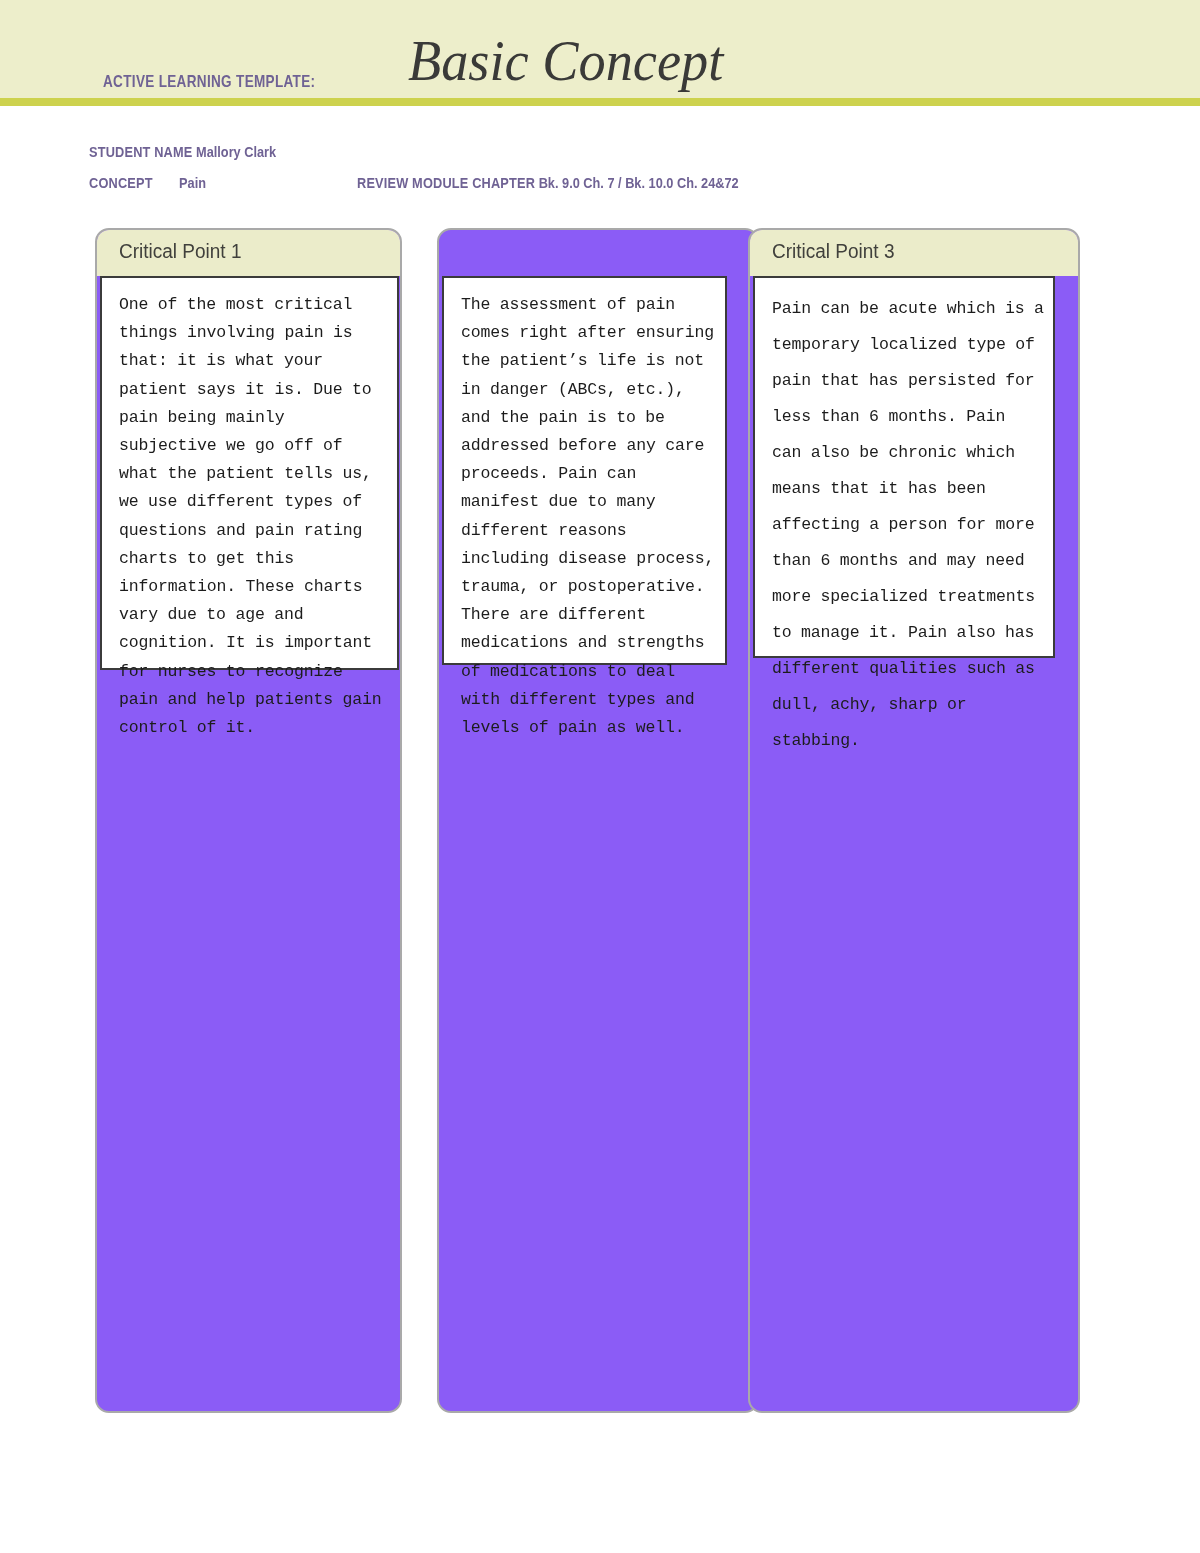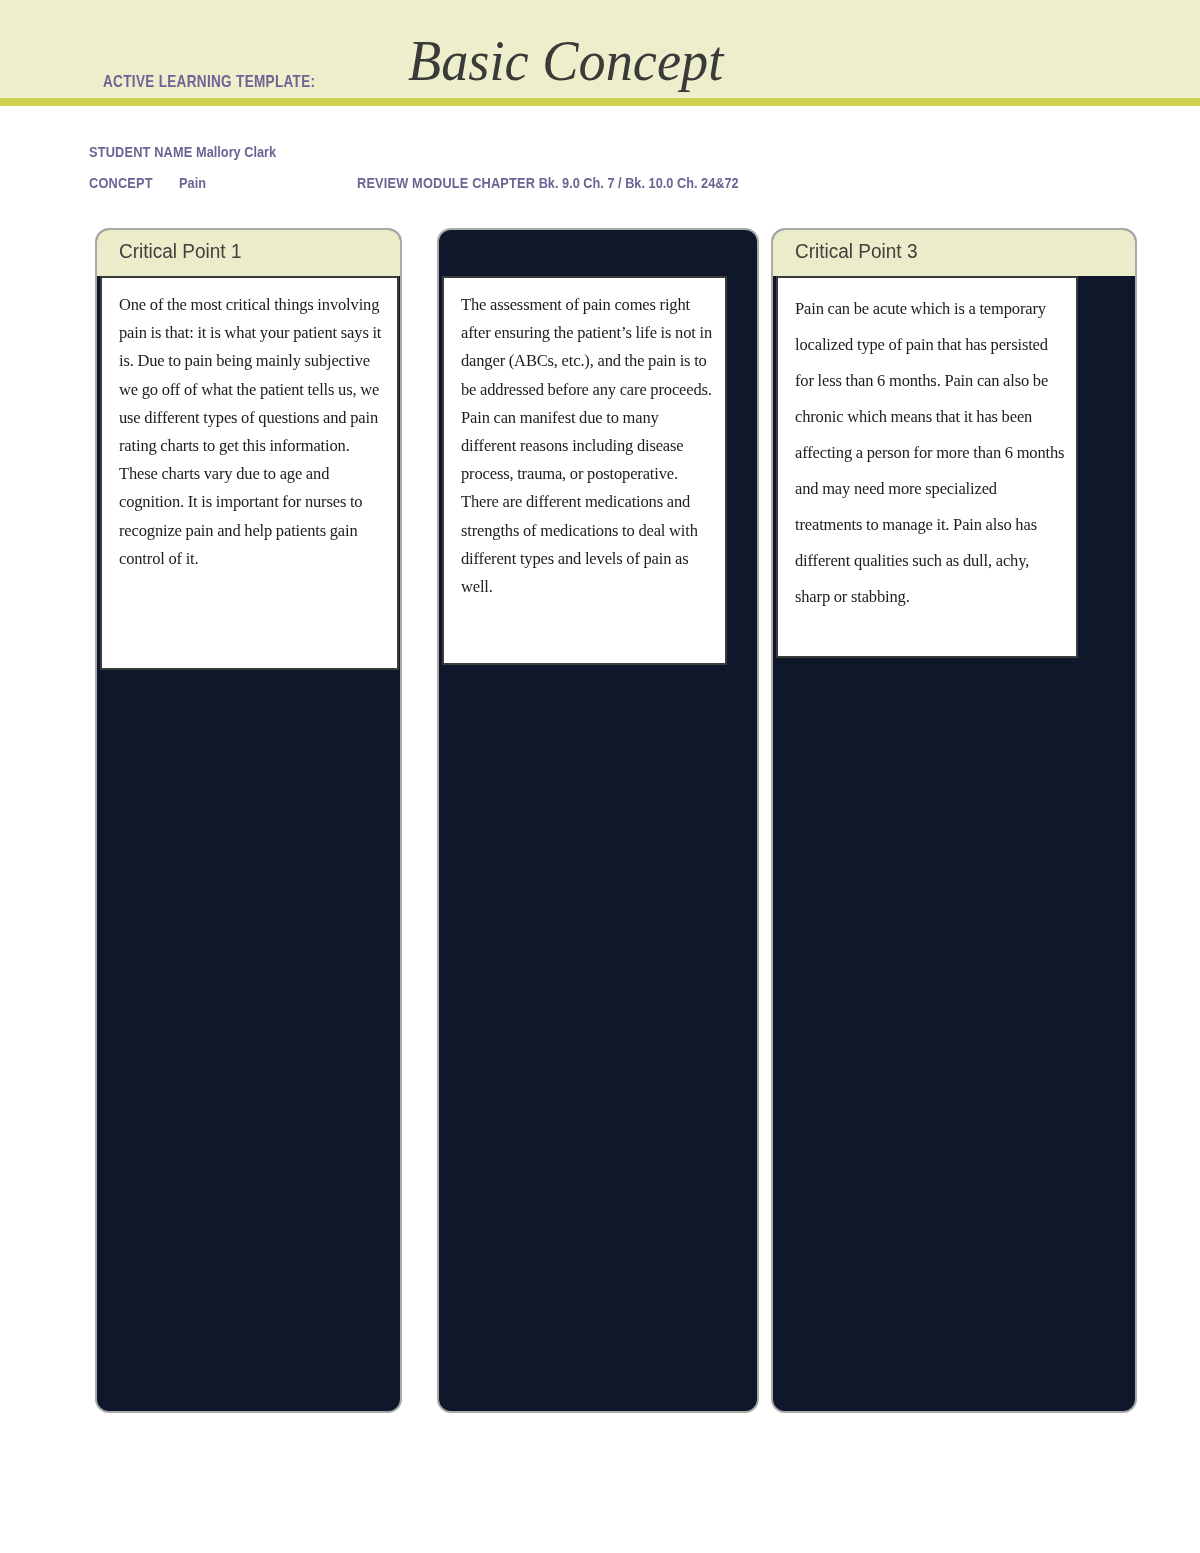--- a/index.html
+++ b/index.html
@@ -81,28 +81,28 @@
     position: absolute;
     left: 0;
     top: 0;
     width: 1200px;
     height: 1553px;
   }
   .card {
     position: absolute;
     top: 228px;
     height: 1185px;
-    background: #0f172a;
+    background: #8b5cf6;
     border: 2px solid #a9a9a9;
     border-radius: 14px;
     box-sizing: border-box;
   }
   .card-1 { left: 95px;  width: 307px; }
   .card-2 { left: 437px; width: 322px; }
-  .card-3 { left: 771px; width: 366px; }
+  .card-3 { left: 748px; width: 332px; }
 
   .card-header {
     position: absolute;
     left: 0;
     top: 0;
     right: 0;
     height: 46px;
     background: #ebecca;
     border-radius: 12px 12px 0 0;
     box-sizing: border-box;
@@ -125,21 +125,21 @@
     border: 2px solid #3b3b3b;
     background: #ffffff;
     box-sizing: border-box;
     padding: 13px 9px 10px 17px;
   }
   .card-1 .card-textbox { width: 299px; height: 394px; }
   .card-2 .card-textbox { width: 285px; height: 389px; }
   .card-3 .card-textbox { width: 302px; height: 382px; }
 
   .card-body-text {
-    font-family: Liberation Serif, serif;
+    font-family: Liberation Mono, monospace;
     font-size: 16.5px;
     line-height: 28.2px;
     color: #1c1c1c;
     letter-spacing: -0.15px;
     margin: 0;
     word-spacing: -0.2px;
   }
   .card-3 .card-body-text { line-height: 36px; }
 </style>
 </head>

